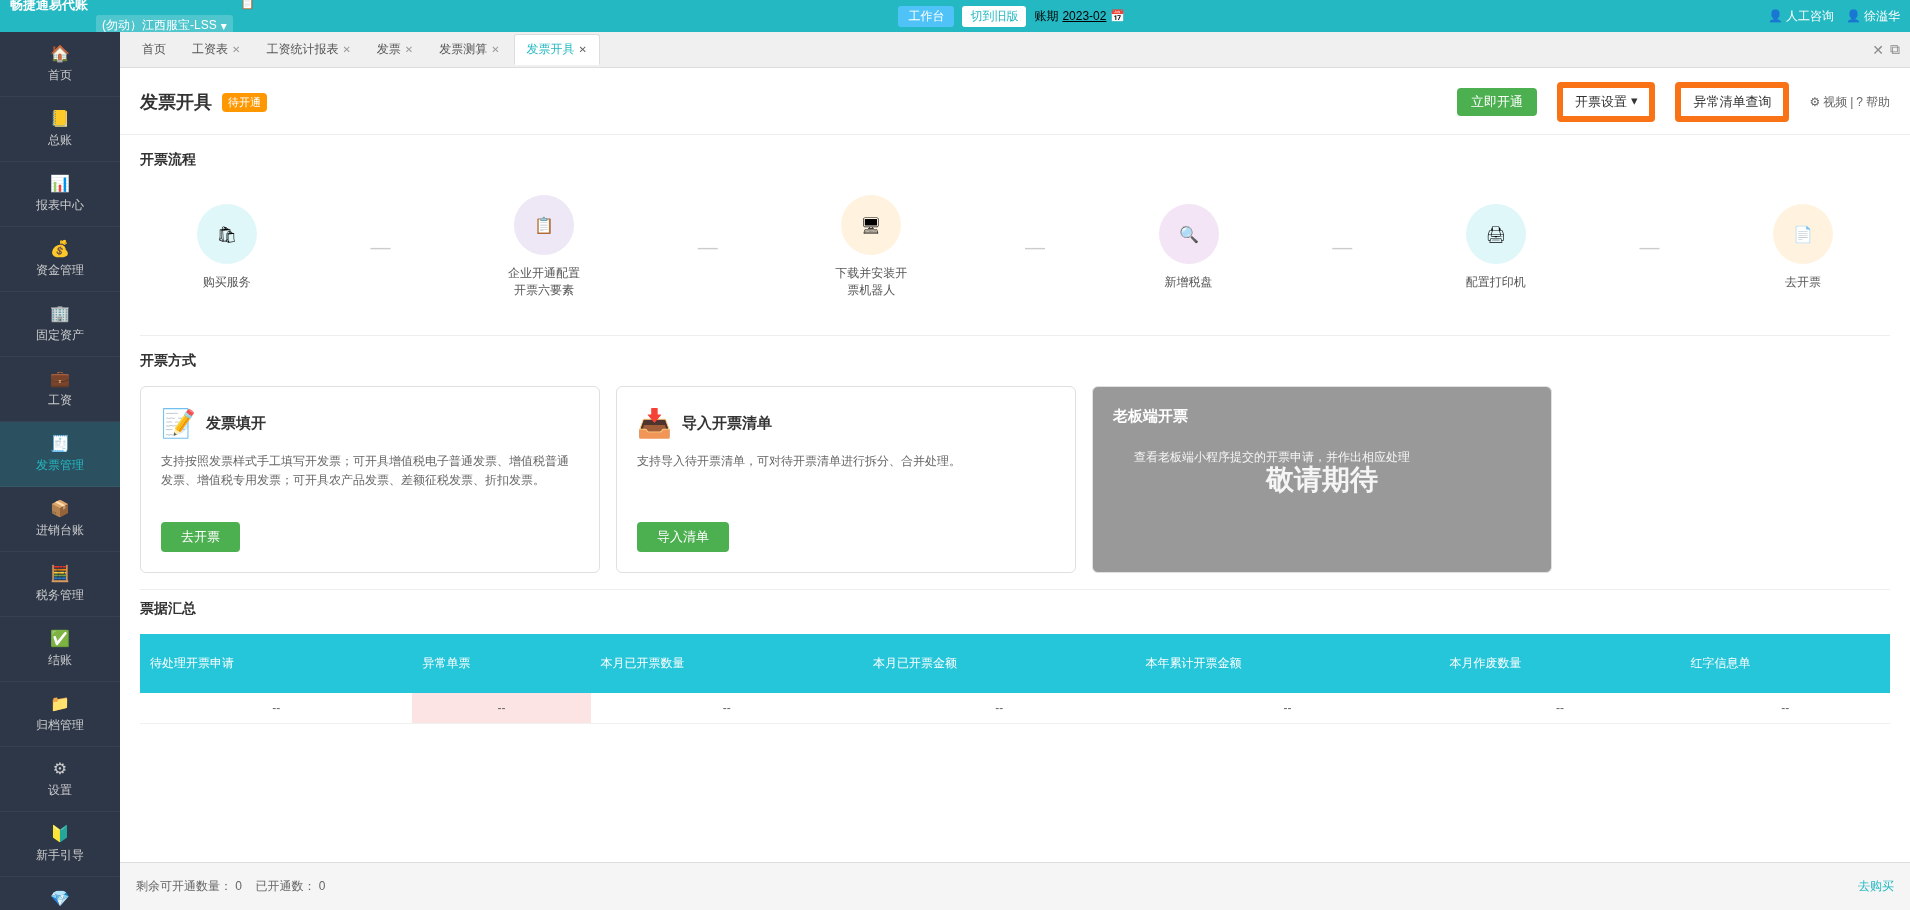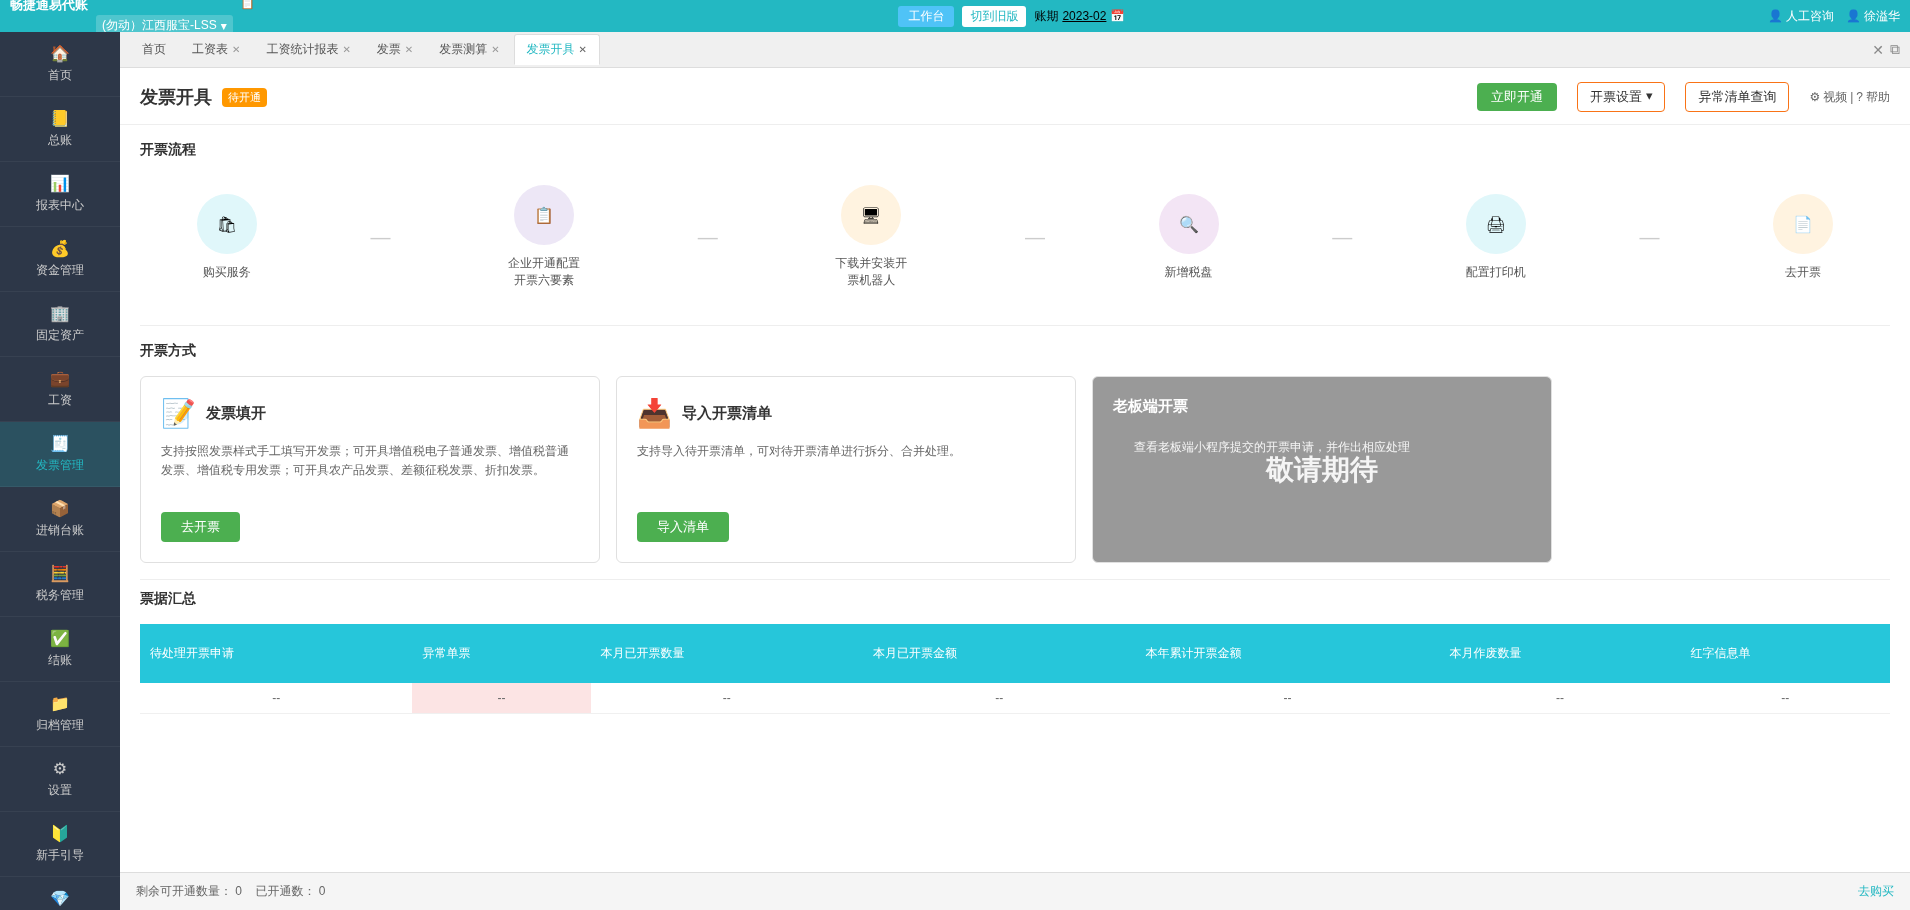--- a/index.html
+++ b/index.html
@@ -129,21 +129,21 @@
       color: white;
       border: none;
       padding: 5px 14px;
       border-radius: 4px;
       cursor: pointer;
       font-size: 13px;
     }
     .btn-outline {
       background: white;
       color: #333;
-      border: 1px solid #f97316;
+      border: 6px solid #f97316;
       padding: 5px 12px;
       border-radius: 4px;
       cursor: pointer;
       font-size: 13px;
       display: flex; align-items: flex-start; gap: 4px;
     }
     .btn-text { background: none; border: none; color: #666; cursor: pointer; font-size: 12px; display: flex; align-items: center; gap: 3px; }
 
     
     .section { padding: 16px 20px; }
@@ -236,21 +236,21 @@
       padding: 8px 10px;
       font-size: 12px;
       text-align: center;
       border-bottom: 1px solid #f0f0f0;
       color: #666;
     }
     .summary-table td.highlight { background: #fce4e4; }
 
     
     .bottom-bar {
-      height: 38px;
+      height: 48px;
       background: #f5f5f5;
       border-top: 1px solid #ddd;
       display: flex;
       align-items: center;
       padding: 0 16px;
       font-size: 12px;
       color: #666;
       gap: 24px;
       justify-content: space-between;
     }

